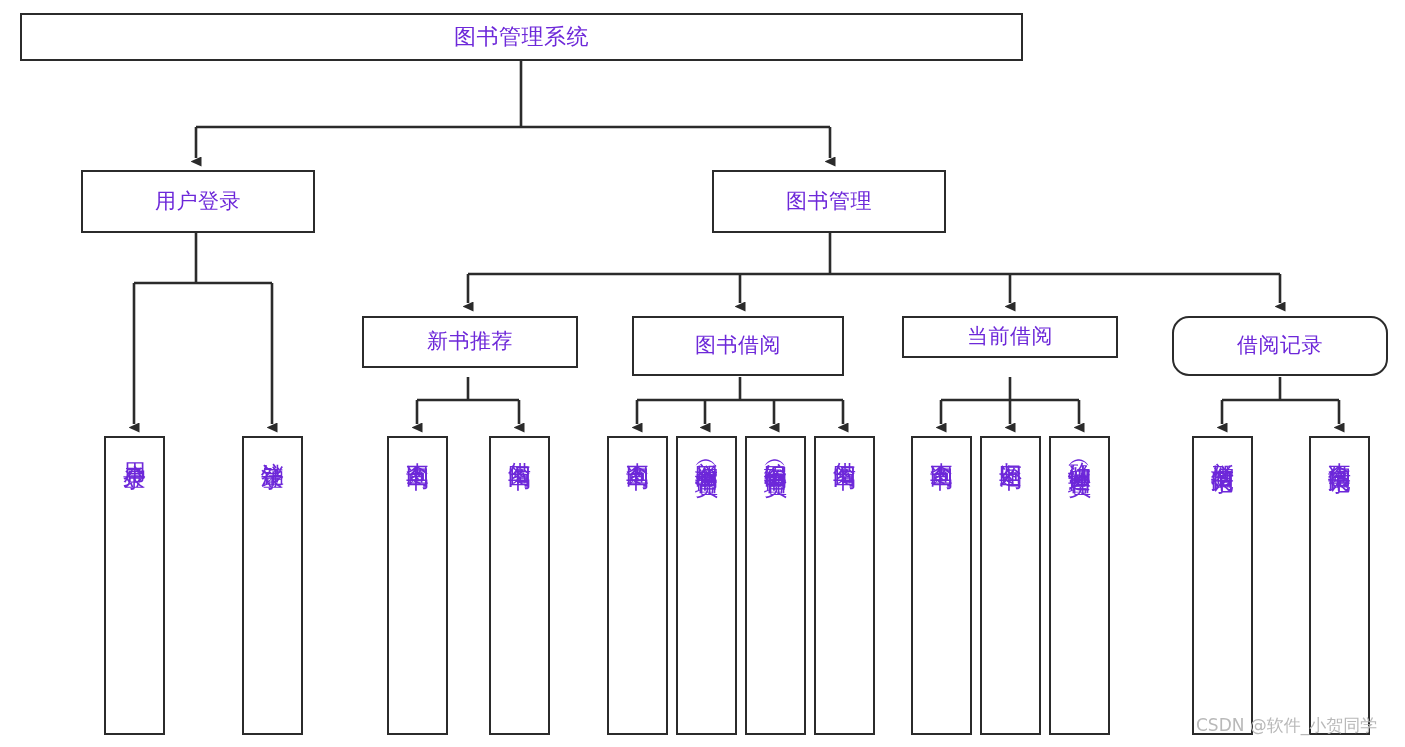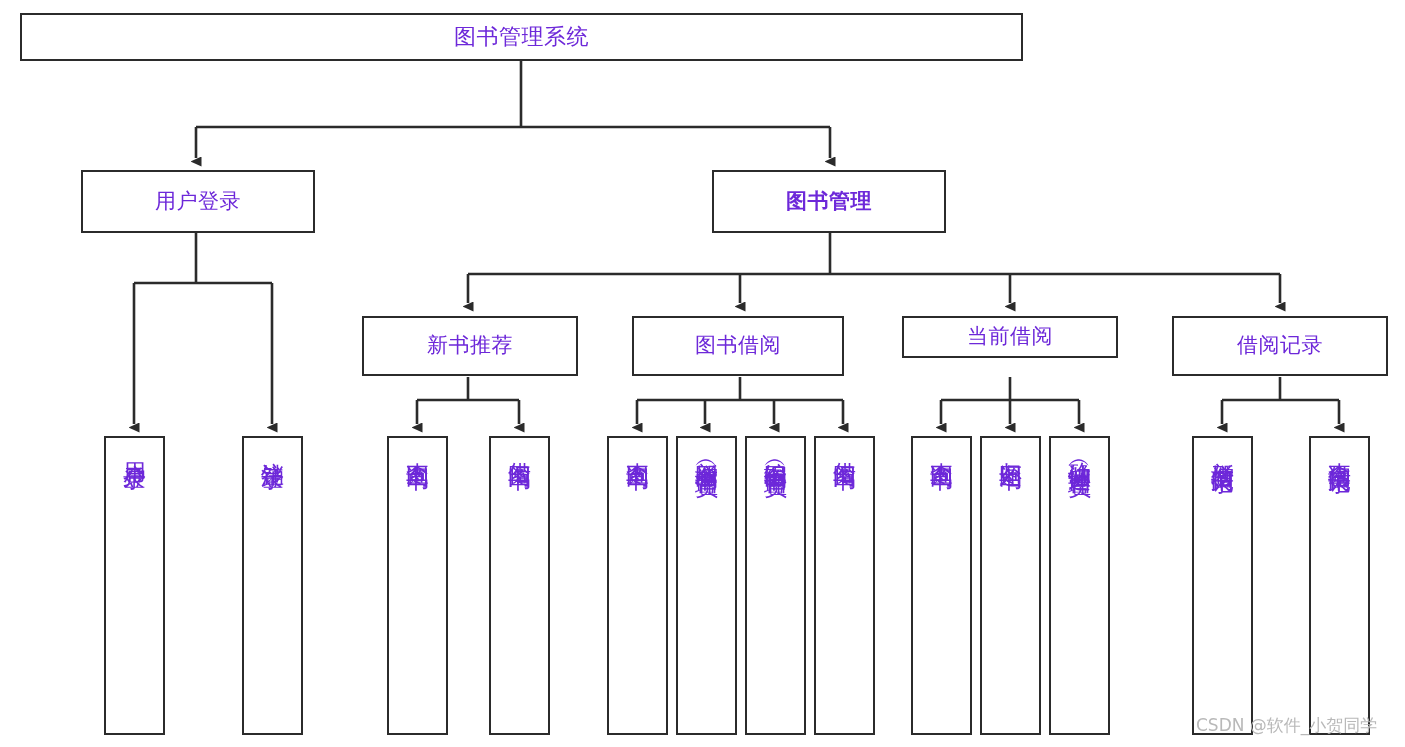--- a/index.html
+++ b/index.html
@@ -129,37 +129,37 @@
   </svg>
 
   <div class="node horiz root" style="left:20px; top:13px; width:1003px; height:48px;">
     <span class="label">图书管理系统</span>
   </div>
 
   <div class="node horiz" style="left:81px; top:170px; width:234px; height:63px;">
     <span class="label">用户登录</span>
   </div>
 
-  <div class="node horiz" style="left:712px; top:170px; width:234px; height:63px;font-weight:bold;">
+  <div class="node horiz" style="left:712px; top:170px; width:234px; height:63px;">
     <span class="label">图书管理</span>
   </div>
 
-  <div class="node horiz" style="left:362px; top:316px; width:216px; height:60px;">
+  <div class="node horiz" style="left:362px; top:316px; width:216px; height:52px;">
     <span class="label">新书推荐</span>
   </div>
 
   <div class="node horiz" style="left:632px; top:316px; width:212px; height:60px;">
     <span class="label">图书借阅</span>
   </div>
 
   <div class="node horiz" style="left:902px; top:316px; width:216px; height:42px;">
     <span class="label">当前借阅</span>
   </div>
 
-  <div class="node horiz" style="left:1172px; top:316px; width:216px; height:60px;">
+  <div class="node horiz" style="left:1172px; top:316px; width:216px; height:60px;border-radius:17px;">
     <span class="label">借阅记录</span>
   </div>
 
   <div class="node vert" style="left:104px; top:436px; width:61px; height:299px;">
     <span class="label">用户登录</span>
   </div>
 
   <div class="node vert" style="left:242px; top:436px; width:61px; height:299px;">
     <span class="label">注销登录</span>
   </div>

